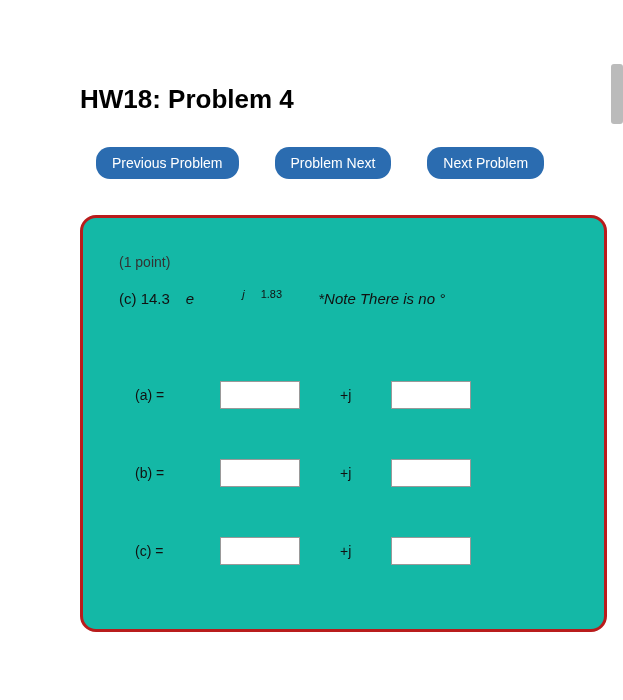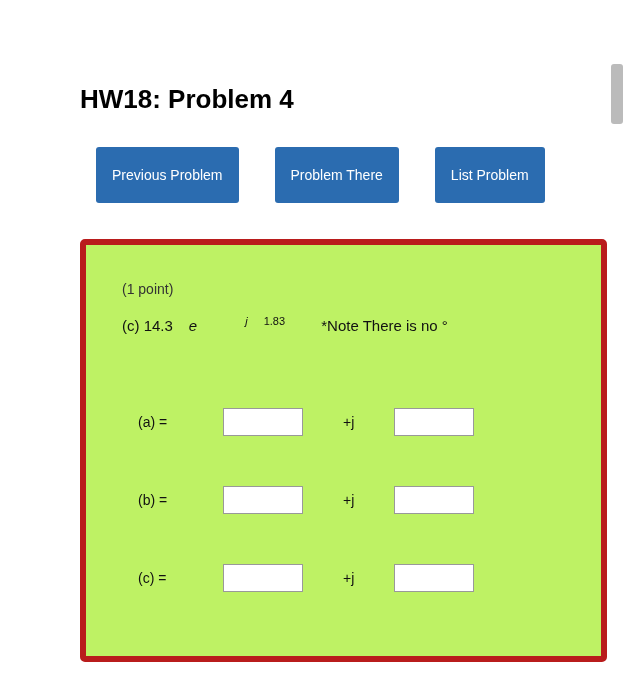--- a/index.html
+++ b/index.html
@@ -51,30 +51,30 @@
     .nav-bar {
       display: flex;
       gap: 4px;
       margin-bottom: 20px;
     }
 
     .nav-button {
       background: #2b6cb0;
       color: #fff;
       border: none;
-      padding: 20px 16px;
+      padding: 8px 16px;
       font-size: 14px;
       cursor: pointer;
-      border-radius: 3px;
+      border-radius: 14px;
     }
 
     .problem-box {
-      border: 6px solid #b91c1c;
-      background: #bef264;
-      border-radius: 5px;
+      border: 3px solid #b91c1c;
+      background: #14b8a6;
+      border-radius: 16px;
       padding: 20px 20px 30px 20px;
     }
 
     .points {
       font-size: 14px;
       color: #333;
       margin-bottom: 16px;
     }
 
     .problem-statement {
@@ -120,37 +120,38 @@
     .plus-j {
       font-size: 14px;
       color: #111;
     }
 
     .spacer {
       height: 20px;
     }
 
     .italic-note {
+      font-style: italic;
     }
   </style>
 </head>
 <body>
 
 <div class="scrollbar">
   <div class="scrollbar-thumb"></div>
 </div>
 
 <div class="page-content">
 
   <h1 class="page-title">HW18: Problem 4</h1>
 
   <div class="nav-bar">
     <button class="nav-button">Previous Problem</button>
-    <button class="nav-button">Problem There</button>
-    <button class="nav-button">List Problem</button>
+    <button class="nav-button">Problem Next</button>
+    <button class="nav-button">Next Problem</button>
   </div>
 
   <div class="problem-box">
 
     <div class="points">(1 point)</div>
 
 
 
 
     <div class="expression">

